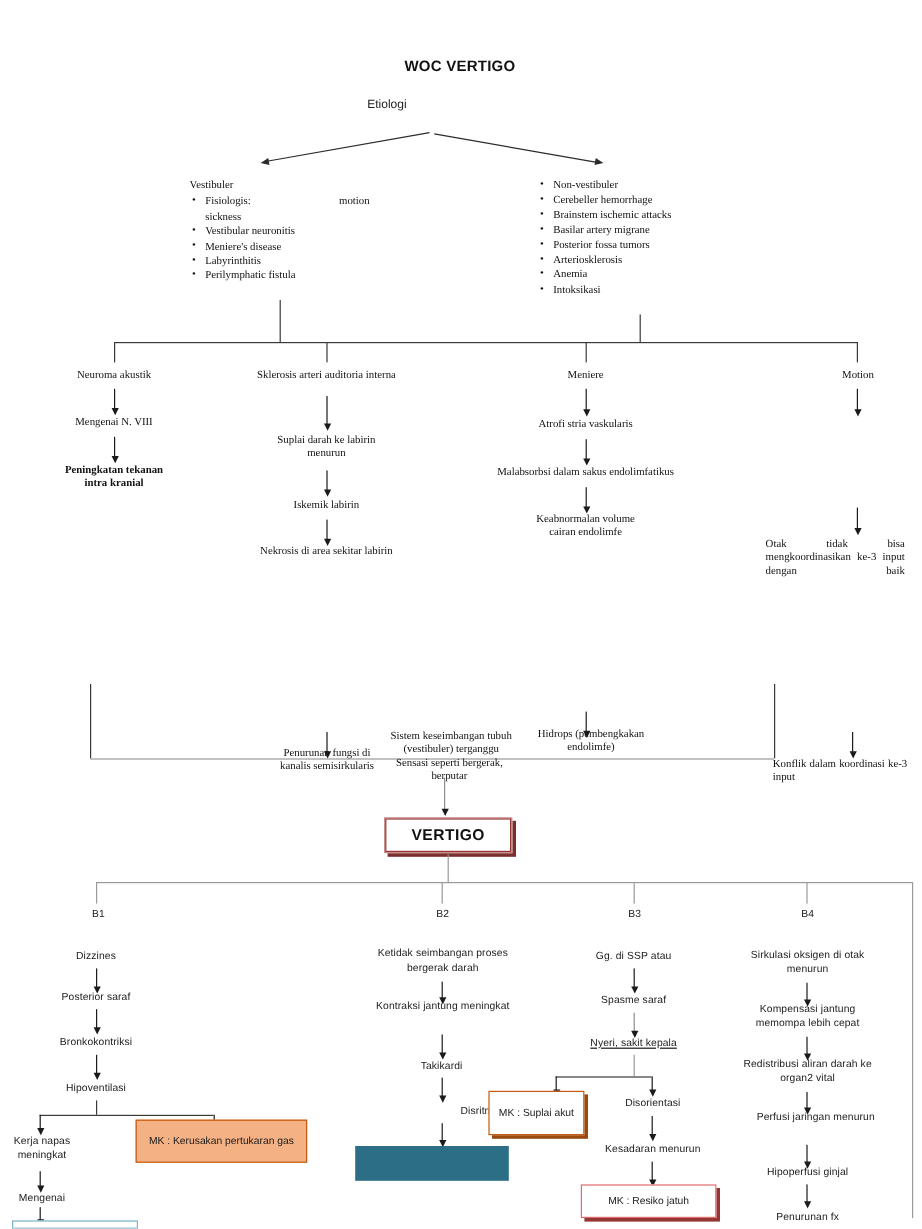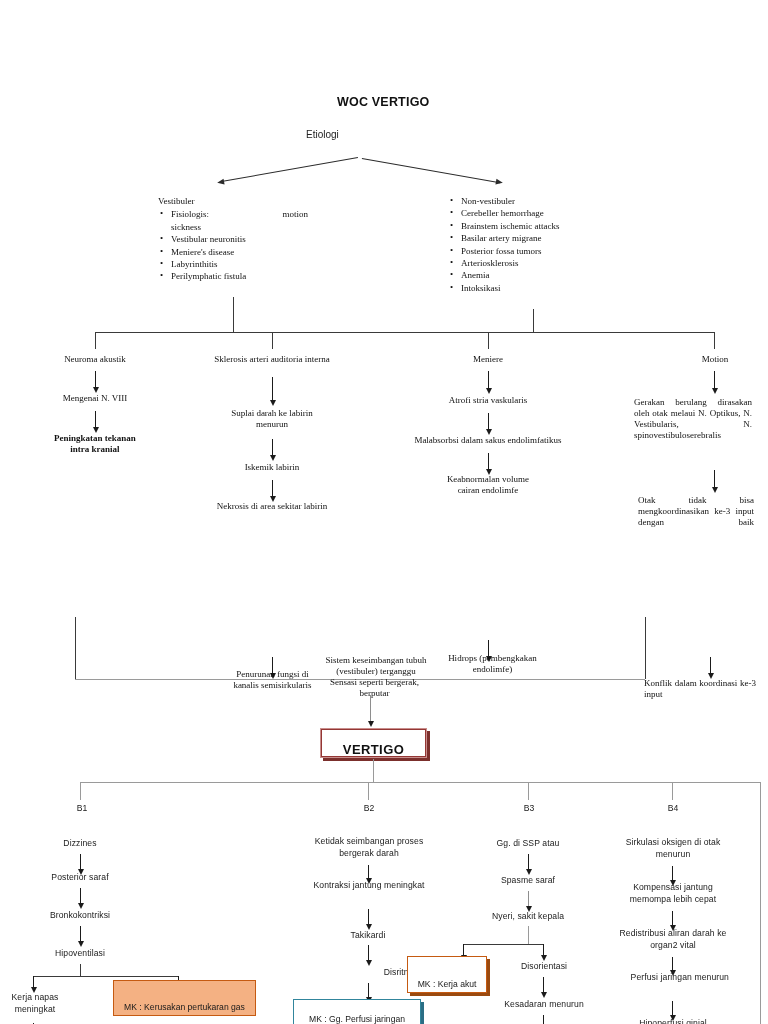--- a/index.html
+++ b/index.html
@@ -1,19 +1,19 @@
 <!DOCTYPE html>
 <html><head>
 <meta charset="utf-8">
 <title>WOC Vertigo</title>
 <style>
   html,body{margin:0;padding:0;background:#ffffff;}
   body{width:768px;height:1024px;position:relative;overflow:hidden;
        font-family:"Liberation Serif", serif;color:#000;}
-  .page{position:relative;width:768px;height:724px;margin-top:47px;}
+  .page{position:relative;width:768px;height:724px;}
 
   
   .tx{position:absolute;font-family:"Liberation Serif",serif;font-size:9px;
       line-height:11px;color:#111;white-space:pre-wrap;}
   .tx.c{text-align:center;}
   .tx.j{text-align:justify;text-align-last:justify;}
 
   
   .sans{font-family:"Liberation Sans",sans-serif;font-size:8.6px;line-height:12px;
         color:#1a1a1a;letter-spacing:.1px;}
@@ -47,21 +47,21 @@
   .arw.grey{background:#8e8e8e;}
   .arw.grey:after{border-top-color:#1b1b1b;}
 
   
   .diag{position:absolute;height:1px;background:#2b2b2b;transform-origin:0 0;}
   .diag:after{content:"";position:absolute;right:-3px;top:-3px;width:0;height:0;
               border-top:3.5px solid transparent;border-bottom:3.5px solid transparent;
               border-left:7px solid #2b2b2b;}
 
   
-  .box{position:absolute;box-sizing:border-box;display:flex;align-items:flex-end;
+  .box{position:absolute;box-sizing:border-box;display:flex;align-items:center;
        justify-content:center;text-align:center;
        font-family:"Liberation Sans",sans-serif;font-size:8.6px;line-height:11.5px;
        color:#1a1a1a;padding:2px 4px;background:#fff;}
   .box.vertigo{font-weight:bold;font-size:13px;letter-spacing:.4px;color:#111;}
   .shadow{position:absolute;box-sizing:border-box;}
 </style>
 </head>
 <body>
 
 <div class="page">
@@ -130,21 +130,20 @@
   <div class="arw" style="left:488px;top:324px;height:18px;"></div>
   <div class="tx c" style="left:423px;top:348px;width:130px;">Atrofi stria vaskularis</div>
   <div class="arw" style="left:488px;top:366px;height:17px;"></div>
   <div class="tx c" style="left:398px;top:388px;width:180px;">Malabsorbsi dalam sakus endolimfatikus</div>
   <div class="arw" style="left:488px;top:406px;height:17px;"></div>
   <div class="tx c" style="left:433px;top:427px;width:110px;">Keabnormalan volume
 cairan endolimfe</div>
 
   <div class="tx c" style="left:680px;top:307px;width:70px;">Motion</div>
   <div class="arw" style="left:714px;top:324px;height:18px;"></div>
-  <div class="tx j" style="left:634px;top:350px;width:118px;">Gerakan berulang dirasakan oleh otak melaui N. Optikus, N. Vestibularis, N. spinovestibuloserebralis</div>
   <div class="arw" style="left:714px;top:423px;height:18px;"></div>
   <div class="tx j" style="left:638px;top:448px;width:116px;">Otak tidak bisa mengkoordinasikan ke-3 input dengan baik</div>
 
   <div class="ln vl" style="left:75px;top:570px;height:62px;"></div>
   <div class="ln hlg" style="left:75px;top:632px;width:570px;"></div>
   <div class="ln vl" style="left:645px;top:570px;height:62px;"></div>
 
   <div class="arw" style="left:272px;top:610px;height:17px;"></div>
   <div class="tx c" style="left:205px;top:622px;width:135px;">Penurunan fungsi di
 kanalis semisirkularis</div>
@@ -213,38 +212,35 @@
   <div class="arw" style="left:368px;top:818px;height:14px;"></div>
   <div class="sans" style="position:absolute;left:308px;top:832px;width:122px;text-align:center;">Kontraksi jantung
 meningkat</div>
   <div class="arw" style="left:368px;top:862px;height:16px;"></div>
   <div class="sans" style="position:absolute;left:318px;top:882px;width:100px;text-align:center;">Takikardi</div>
   <div class="arw" style="left:368px;top:898px;height:16px;"></div>
   <div class="sans" style="position:absolute;left:318px;top:919px;width:100px;text-align:right;">Disritmia</div>
   <div class="arw" style="left:368px;top:936px;height:15px;"></div>
 
   <div class="shadow" style="left:296px;top:955px;width:128px;height:29px;background:#2b6e85;"></div>
-  <div class="box" style="left:293px;top:952px;width:128px;height:29px;border:1.5px solid #31859C;background:#fff;">
-    <span>MK : Gg. Perfusi jaringan</span>
-  </div>
 
   <div class="sans" style="position:absolute;left:473px;top:790px;width:110px;text-align:center;">Gg. di SSP atau</div>
   <div class="arw" style="left:528px;top:807px;height:16px;"></div>
   <div class="sans" style="position:absolute;left:478px;top:827px;width:100px;text-align:center;">Spasme saraf</div>
   <div class="arw grey" style="left:528px;top:844px;height:16px;"></div>
-  <div class="sans" style="position:absolute;left:468px;top:863px;width:120px;text-align:center;">Nyeri, sakit kepala</div>
+  <div class="sans" style="position:absolute;left:468px;top:863px;width:120px;text-align:center;text-decoration:underline;">Nyeri, sakit kepala</div>
 
   <div class="ln vlg" style="left:528px;top:879px;height:18px;"></div>
   <div class="ln hl" style="left:463px;top:897px;width:80px;"></div>
   <div class="arw" style="left:463px;top:897px;height:12px;"></div>
   <div class="arw" style="left:543px;top:897px;height:12px;"></div>
 
   <div class="shadow" style="left:410px;top:912px;width:80px;height:37px;background:#9a4a10;"></div>
   <div class="box" style="left:407px;top:909px;width:80px;height:37px;border:1.5px solid #C55A11;background:#fff;">
-    <span>MK : Kerja
+    <span>MK : Suplai
 akut</span>
   </div>
 
   <div class="sans" style="position:absolute;left:503px;top:913px;width:82px;text-align:center;">Disorientasi</div>
   <div class="arw" style="left:543px;top:930px;height:16px;"></div>
   <div class="sans" style="position:absolute;left:488px;top:951px;width:112px;text-align:center;">Kesadaran menurun</div>
   <div class="arw" style="left:543px;top:968px;height:16px;"></div>
 
   <div class="shadow" style="left:487px;top:990px;width:113px;height:28px;background:#943634;"></div>
   <div class="box" style="left:484px;top:987px;width:113px;height:28px;border:1.5px solid #E46C6C;background:#fff;">

